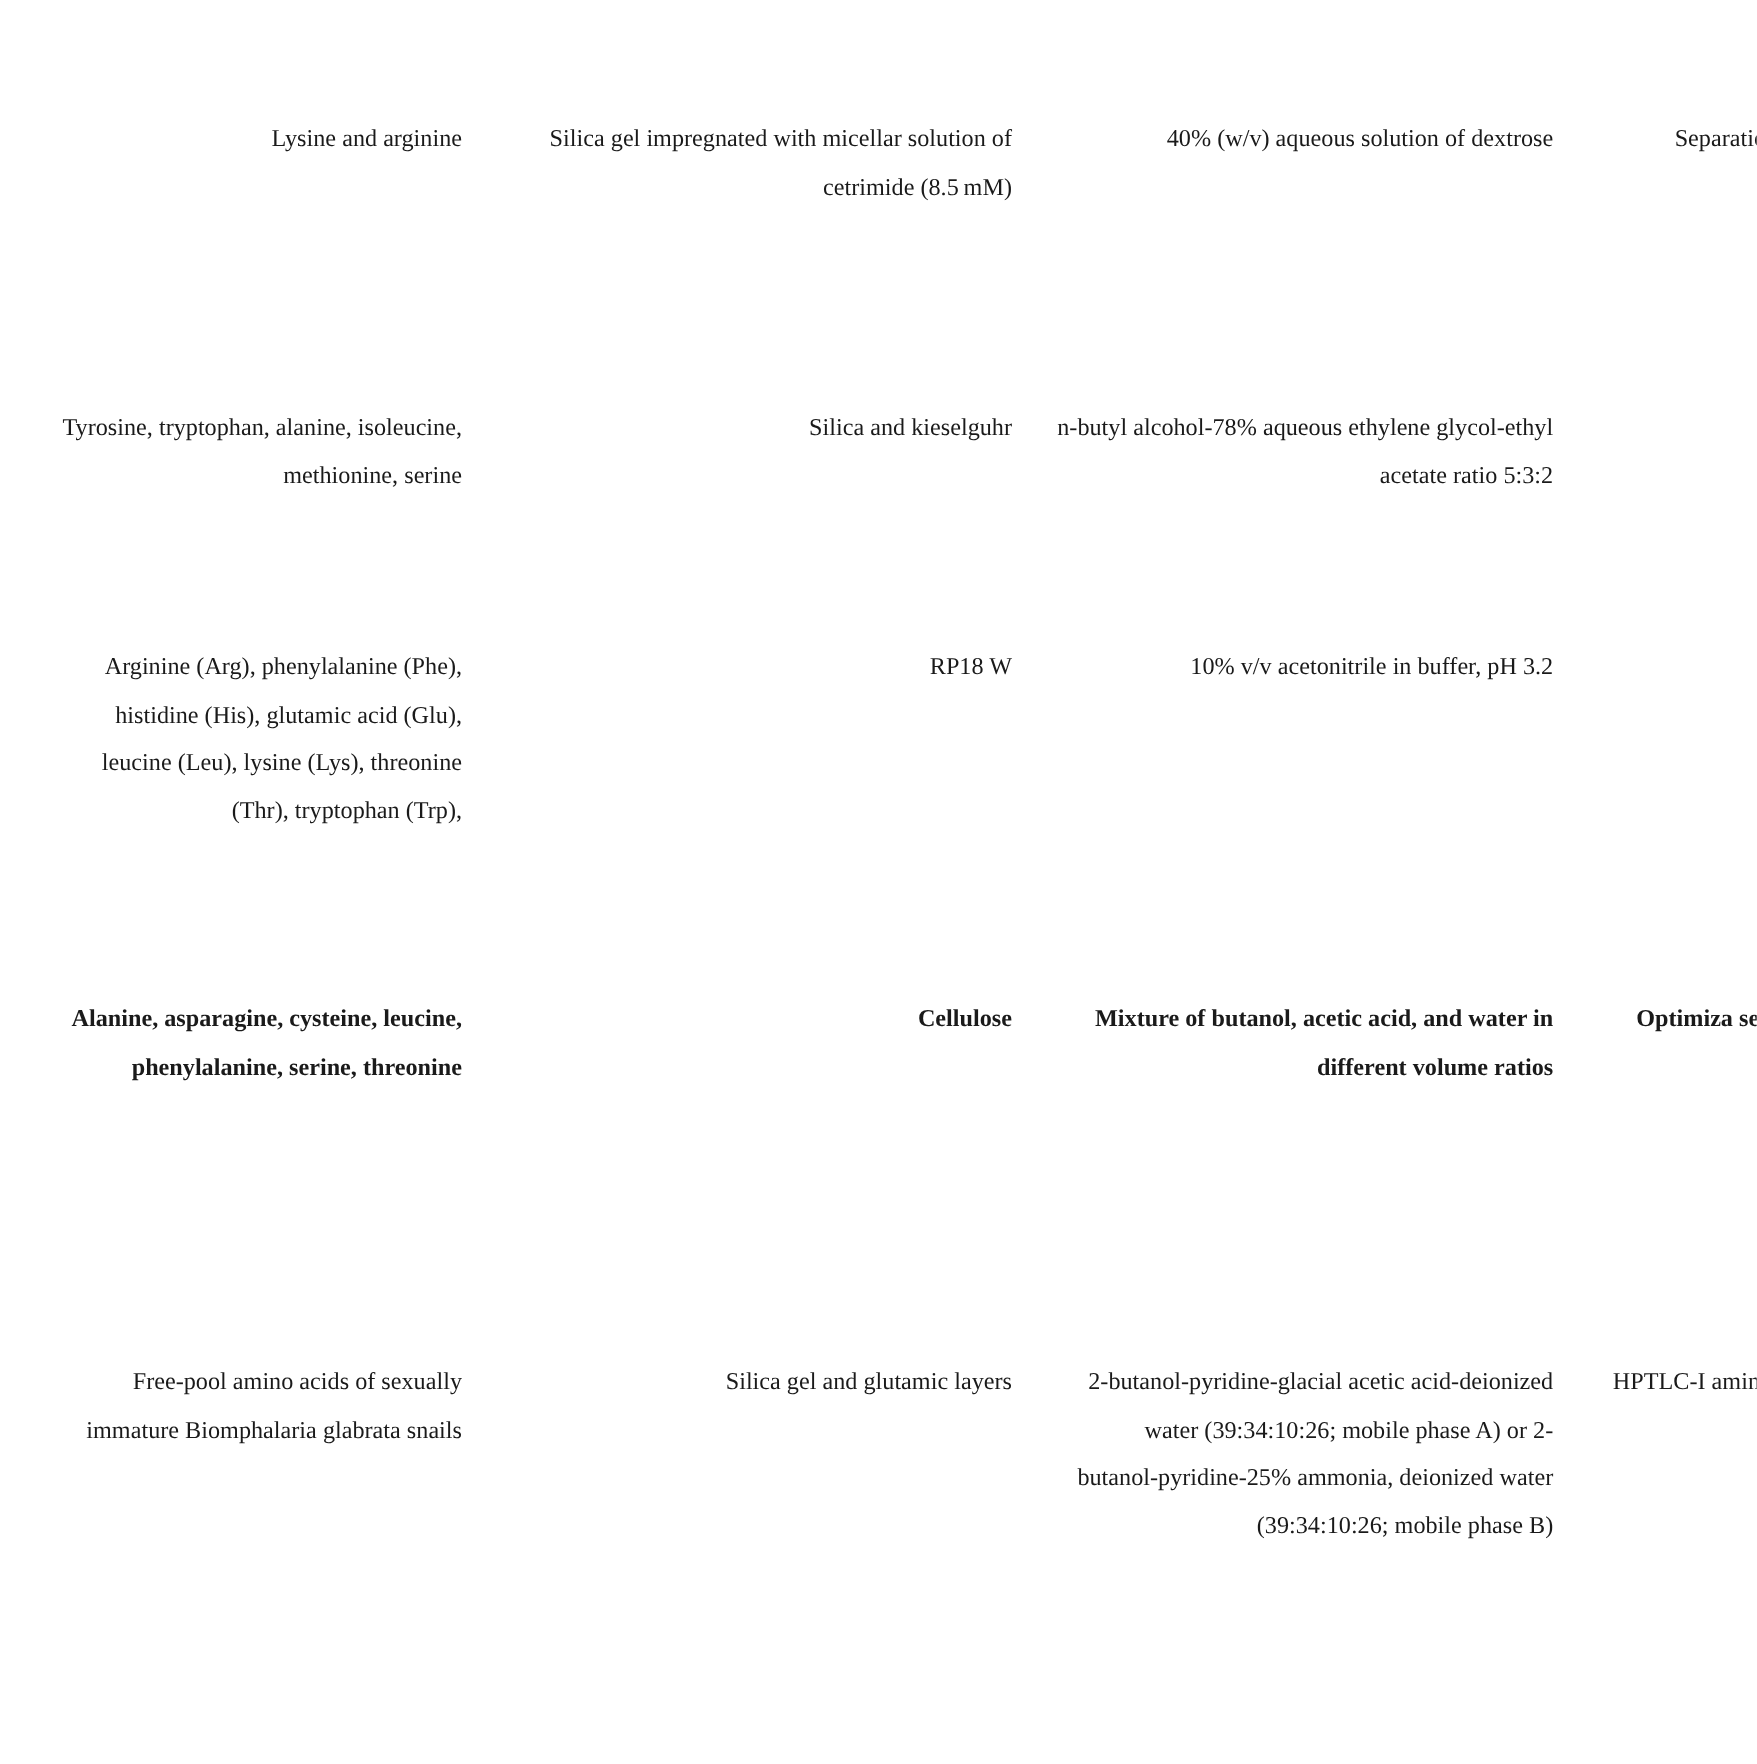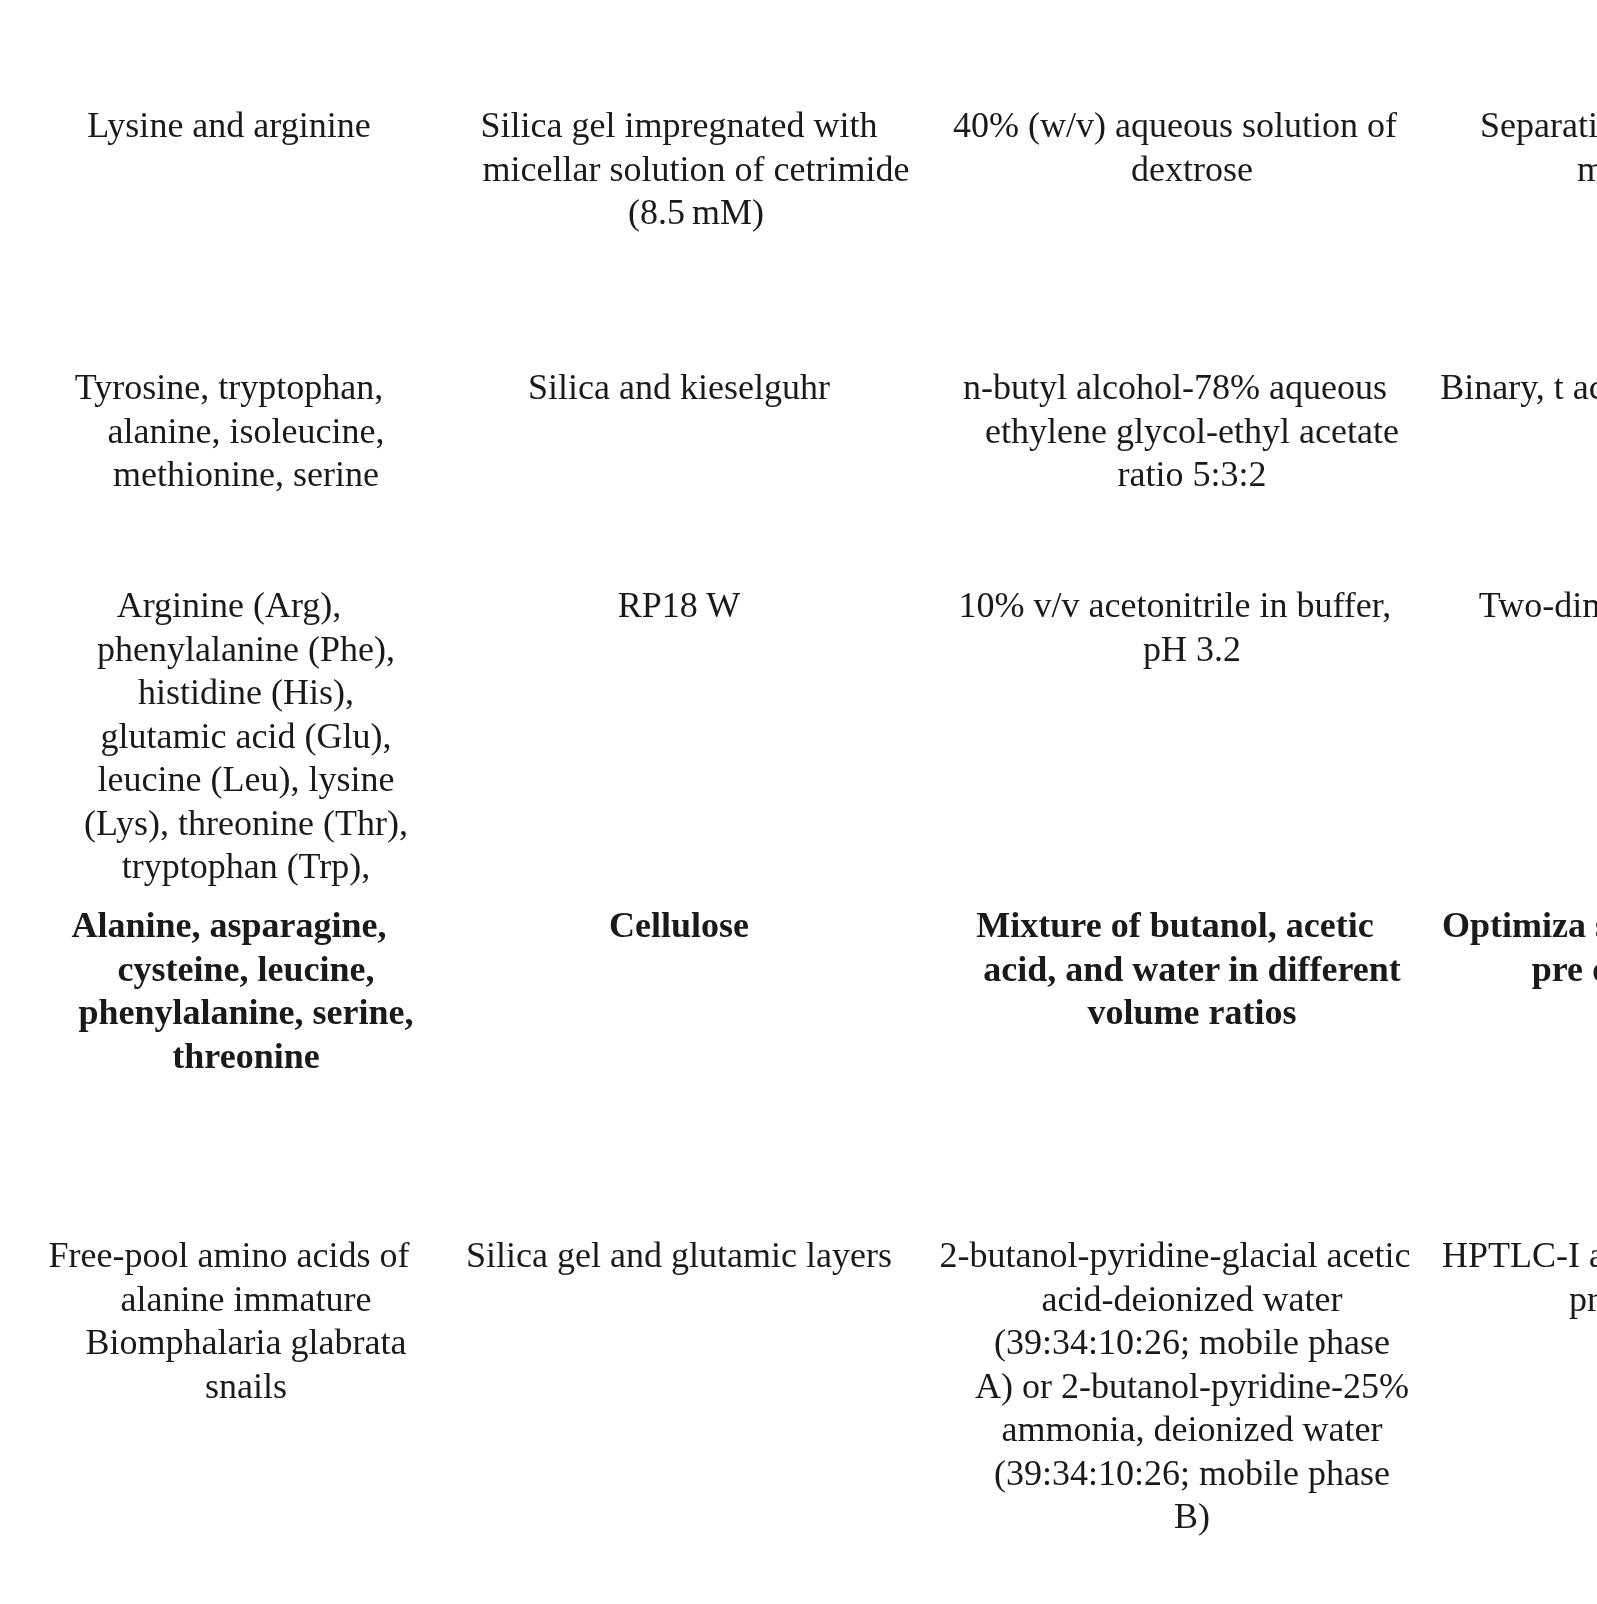--- a/index.html
+++ b/index.html
@@ -35,23 +35,23 @@
 
   table.data-table col.c1 { width: 400px; }
   table.data-table col.c2 { width: 500px; }
   table.data-table col.c3 { width: 492px; }
   table.data-table col.c4 { width: 568px; }
 
   table.data-table td {
     vertical-align: top;
     border: 0;
     padding: 0 18px 0 0;
-    font-size: 36px;
+    font-size: 22px;
     line-height: 43.5px;
-    text-align: center;
+    text-align: right;
     
     padding-left: 34px;
     text-indent: -34px;
   }
 
   
   tr[data-name="table-row"] > td { padding-bottom: 0; }
 
   .row-pad-1 > td { height: 262px; }
   .row-pad-2 > td { height: 218px; margin-top: 12px; }
@@ -97,21 +97,21 @@
       </tr>
 
       <tr class="row-pad-4" data-name="table-row">
         <td data-name="cell-analytes"><span data-name="analytes-text">Alanine, asparagine, cysteine, leucine, phenylalanine, serine, threonine</span></td>
         <td data-name="cell-stationary-phase"><span data-name="stationary-phase-text">Cellulose</span></td>
         <td data-name="cell-mobile-phase"><span data-name="mobile-phase-text">Mixture of butanol, acetic acid, and water in different volume ratios</span></td>
         <td data-name="cell-remarks"><span data-name="remarks-text">Optimiza separa shown neural for pre data.G predic absolu</span></td>
       </tr>
 
       <tr class="row-pad-5" data-name="table-row">
-        <td data-name="cell-analytes"><span data-name="analytes-prefix">Free-pool amino acids of alanine immature </span><span class="it" data-name="species-name-italic">Biomphalaria glabrata</span><span data-name="analytes-suffix"> snails</span></td>
+        <td data-name="cell-analytes"><span data-name="analytes-prefix">Free-pool amino acids of sexually immature </span><span class="it" data-name="species-name-italic">Biomphalaria glabrata</span><span data-name="analytes-suffix"> snails</span></td>
         <td data-name="cell-stationary-phase"><span data-name="stationary-phase-text">Silica gel and glutamic layers</span></td>
         <td data-name="cell-mobile-phase"><span data-name="mobile-phase-text">2-butanol-pyridine-glacial acetic acid-deionized water (39:34:10:26; mobile phase A) or 2-butanol-pyridine-25% ammonia, deionized water (39:34:10:26; mobile phase B)</span></td>
         <td data-name="cell-remarks"><span data-name="remarks-text">HPTLC-I amino immat at 15, amino presen asparta threon</span></td>
       </tr>
 
     </tbody>
   </table>
 
 </div>
 

